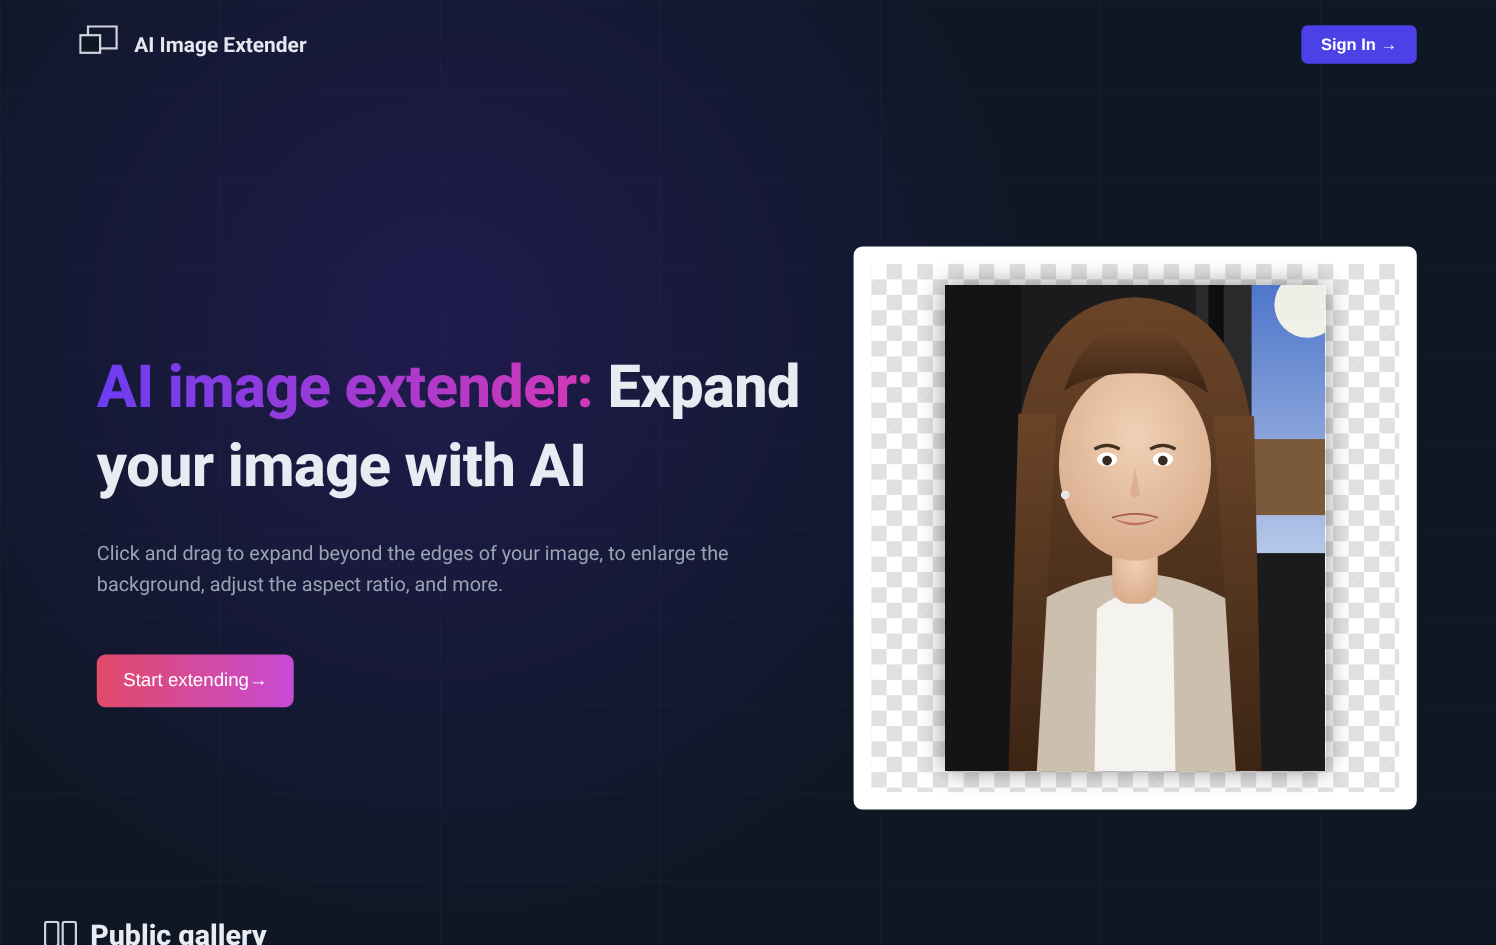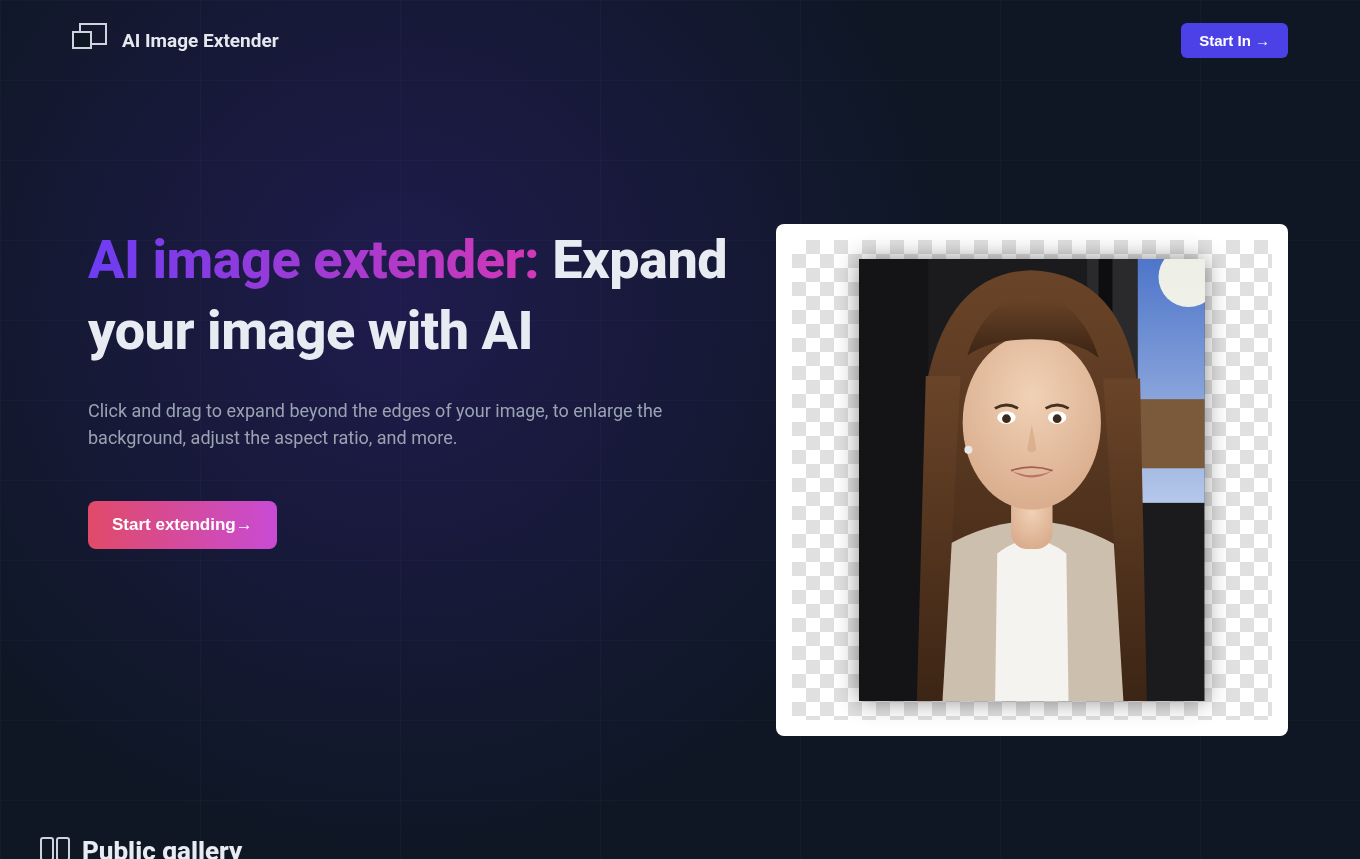--- a/index.html
+++ b/index.html
@@ -32,36 +32,36 @@
       padding:0 72px;
     }
     .brand { display:flex; align-items:center; gap:14px;text-align:right; }
     .brand-name { font-size:19px; font-weight:700; color:#e5e8ee; }
     .signin {
       background:#4b41e6; color:#fff; border:none; border-radius:6px;
       padding:9px 18px; font-size:15px; font-weight:600; cursor:pointer;
     }
     .hero {
       position:relative; z-index:2;
-      display:flex; align-items:flex-start; gap:40px;
+      display:flex; align-items:center; gap:40px;
       padding:144px 72px 0 88px;
     }
     .hero-left { flex:1; max-width:720px; }
     h1 { font-size:54px; font-weight:800; line-height:1.32; margin-bottom:30px; letter-spacing:-0.5px; }
     .grad {
       background:linear-gradient(90deg,#6c3df2,#d238b6);
       -webkit-background-clip:text; background-clip:text; color:transparent;
       display:inline;
     }
     .white-part { color:#e8ebf1; display:inline; }
     .sub { font-size:18px; line-height:1.55; color:#9aa3b2; max-width:660px; margin-bottom:49px; }
     .cta {
       background:linear-gradient(90deg,#e14a68,#c84bd4);
       border:none; border-radius:8px;
-      color:#fff; font-size:17px; font-weight:700;
+      color:#fff; font-size:17px; font-weight:400;
       padding:14px 24px; cursor:pointer;
     }
     .hero-right { width:512px; height:512px; border-radius:8px; background:#fff; padding:16px; display:flex; align-items:center; justify-content:center; }
     .checker {
       width:100%; height:100%;
       background-image:
         linear-gradient(45deg,#e0e0e0 25%,transparent 25%),
         linear-gradient(-45deg,#e0e0e0 25%,transparent 25%),
         linear-gradient(45deg,transparent 75%,#e0e0e0 75%),
         linear-gradient(-45deg,transparent 75%,#e0e0e0 75%);
@@ -86,21 +86,21 @@
 <header class="header">
   <a class="brand">
     <span>
       <svg width="36" height="30" viewBox="0 0 36 30" fill="none">
         <rect x="8" y="1" width="26" height="20" stroke="#cfd3de" stroke-width="2"></rect>
         <rect x="1" y="9" width="18" height="16" fill="#0f1725" stroke="#cfd3de" stroke-width="2"></rect>
       </svg>
     </span>
     <span class="brand-name">AI Image Extender</span>
   </a>
-  <button class="signin">Start In →</button>
+  <button class="signin">Sign In →</button>
 </header>
 
 <section class="hero">
   <div class="hero-left">
     <h1>
       <span class="grad">AI image extender:</span>
       <span class="white-part"> </span>
       <span class="white-part">Expand your image with AI</span>
     </h1>
     <p class="sub">Click and drag to expand beyond the edges of your image, to enlarge the background, adjust the aspect ratio, and more.</p>

